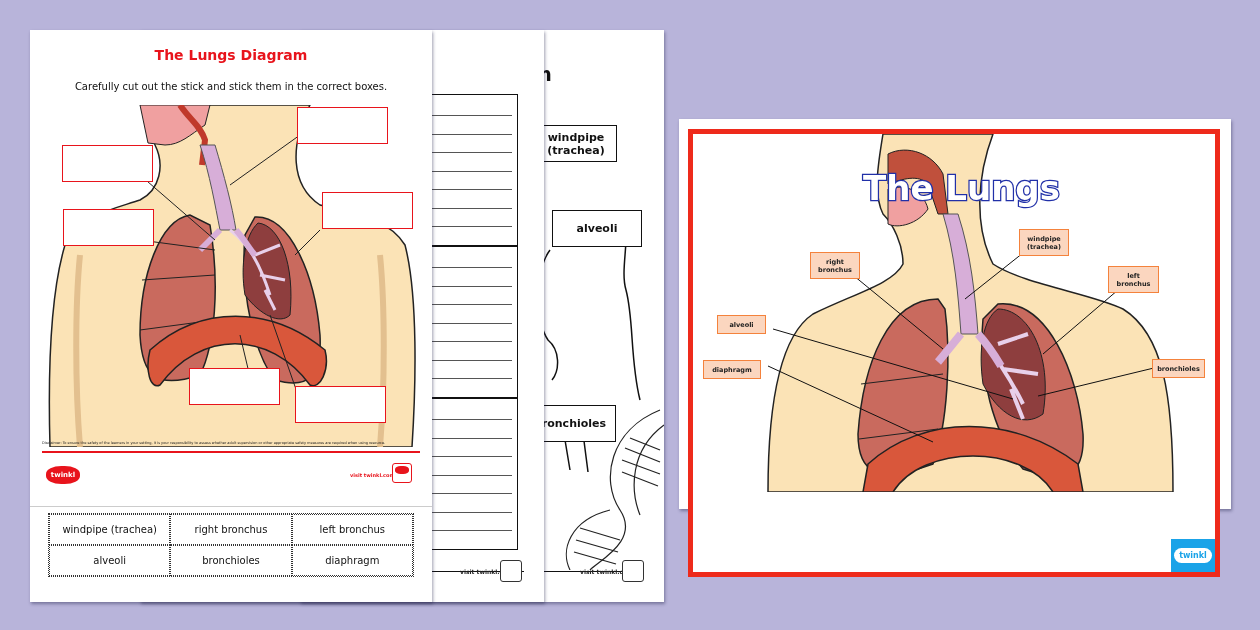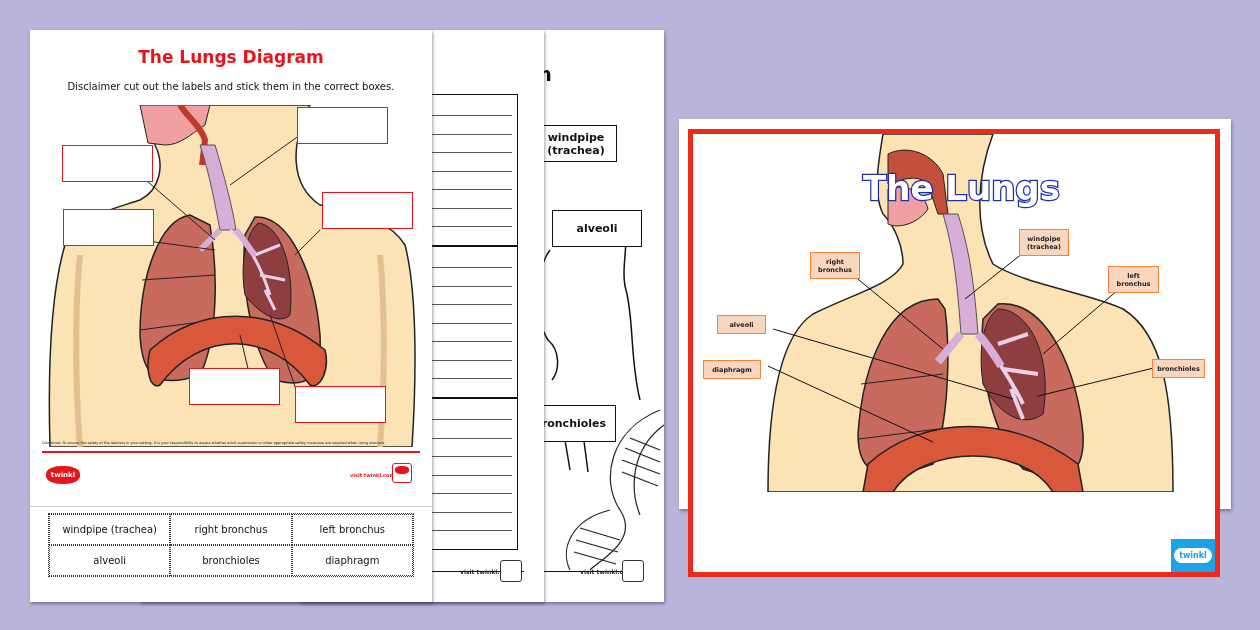--- a/index.html
+++ b/index.html
@@ -16,21 +16,21 @@
   .bw-visit { position: absolute; font-size: 6px; font-weight: bold; color: #222; }
   .bw-logo { position: absolute; width: 22px; height: 22px; border: 1px solid #333; border-radius: 3px; background: #fff; }
 
   
   #page2 { left: 300px; top: 30px; width: 244px; height: 572px; }
   .lined-box { position: absolute; left: 130px; width: 88px; border: 1.5px solid #111; background: #fff; }
   .lined-box .line { height: 1px; background: #555; margin: 0 5px 17.5px 0; }
 
   
   #page1 { left: 30px; top: 30px; width: 402px; height: 572px; }
-  .ws-title { position: absolute; left: 0; right: 0; top: 17px; text-align: center; font-size: 17px; font-weight: bold; color: #e8141c; }
+  .ws-title { position: absolute; left: 0; right: 0; top: 17px; text-align: center; font-size: 14px; font-weight: bold; color: #e8141c; }
   .ws-instr { position: absolute; left: 0; right: 0; top: 51px; text-align: center; font-size: 10px; color: #111; }
   .diagram { position: absolute; left: 10px; top: 75px; width: 383px; height: 342px; overflow: hidden; }
   .blank-box { position: absolute; border: 1.5px solid #e8141c; background: #fff; }
   .disclaimer { position: absolute; left: 12px; right: 12px; top: 411px; font-size: 3.5px; color: #222; white-space: nowrap; overflow: hidden; }
   .red-rule { position: absolute; left: 12px; right: 12px; top: 421px; height: 1.5px; background: #e8141c; }
   .twinkl-cloud { position: absolute; background: #e8141c; color: #fff; font-size: 7px; font-weight: bold; display: flex; align-items: center; justify-content: center; border-radius: 45%; }
   .visit-red { position: absolute; font-size: 5px; font-weight: bold; color: #e8141c; }
   .page-sep { position: absolute; left: 0; right: 0; top: 476px; height: 1px; background: #ccc; }
   .cut-grid { position: absolute; left: 18px; top: 483px; width: 366px; height: 64px; display: grid; grid-template-columns: repeat(3, 1fr); grid-template-rows: 1fr 1fr; border: 1px dotted #333; }
   .cut-cell { border: 1px dotted #333; display: flex; align-items: center; justify-content: center; font-size: 10px; color: #111; }
@@ -101,21 +101,21 @@
       <div class="line"></div>
       <div class="line"></div>
   </div>
   <div class="bw-footer" style="left:130px;right:20px;"></div>
   <div class="bw-visit" style="left:160px;top:538px;">visit twinkl.com</div>
   <div class="bw-logo" style="left:200px;top:530px;"></div>
 </div>
 
 <div class="sheet" id="page1">
   <div class="ws-title">The Lungs Diagram</div>
-  <div class="ws-instr">Disclaimer cut out the labels and stick them in the correct boxes.</div>
+  <div class="ws-instr">Carefully cut out the stick and stick them in the correct boxes.</div>
 
   <div class="diagram">
     <svg width="383" height="342" viewBox="0 0 383 342">
 
       <path d="M105 0 L 270 0 C 250 40, 250 80, 280 100 C 320 110, 350 115, 365 140 C 378 190, 376 280, 372 342 L 10 342 C 8 270, 10 190, 25 140 C 40 110, 70 105, 100 95 C 120 85, 125 60, 115 40 Z" fill="#fbe3b6" stroke="#222" stroke-width="1.5"></path>
       <path d="M40 150 C 35 200, 35 280, 40 342" fill="none" stroke="#e3c08f" stroke-width="6"></path>
       <path d="M340 150 C 345 200, 345 280, 340 342" fill="none" stroke="#e3c08f" stroke-width="6"></path>
 
       <path d="M100 0 L 170 0 L 165 20 C 150 30, 140 40, 125 40 L 108 38 Z" fill="#f0a0a0" stroke="#222" stroke-width="1"></path>
       <path d="M140 0 C 150 15, 160 20, 165 35 L 162 60" fill="none" stroke="#c0392b" stroke-width="6"></path>

